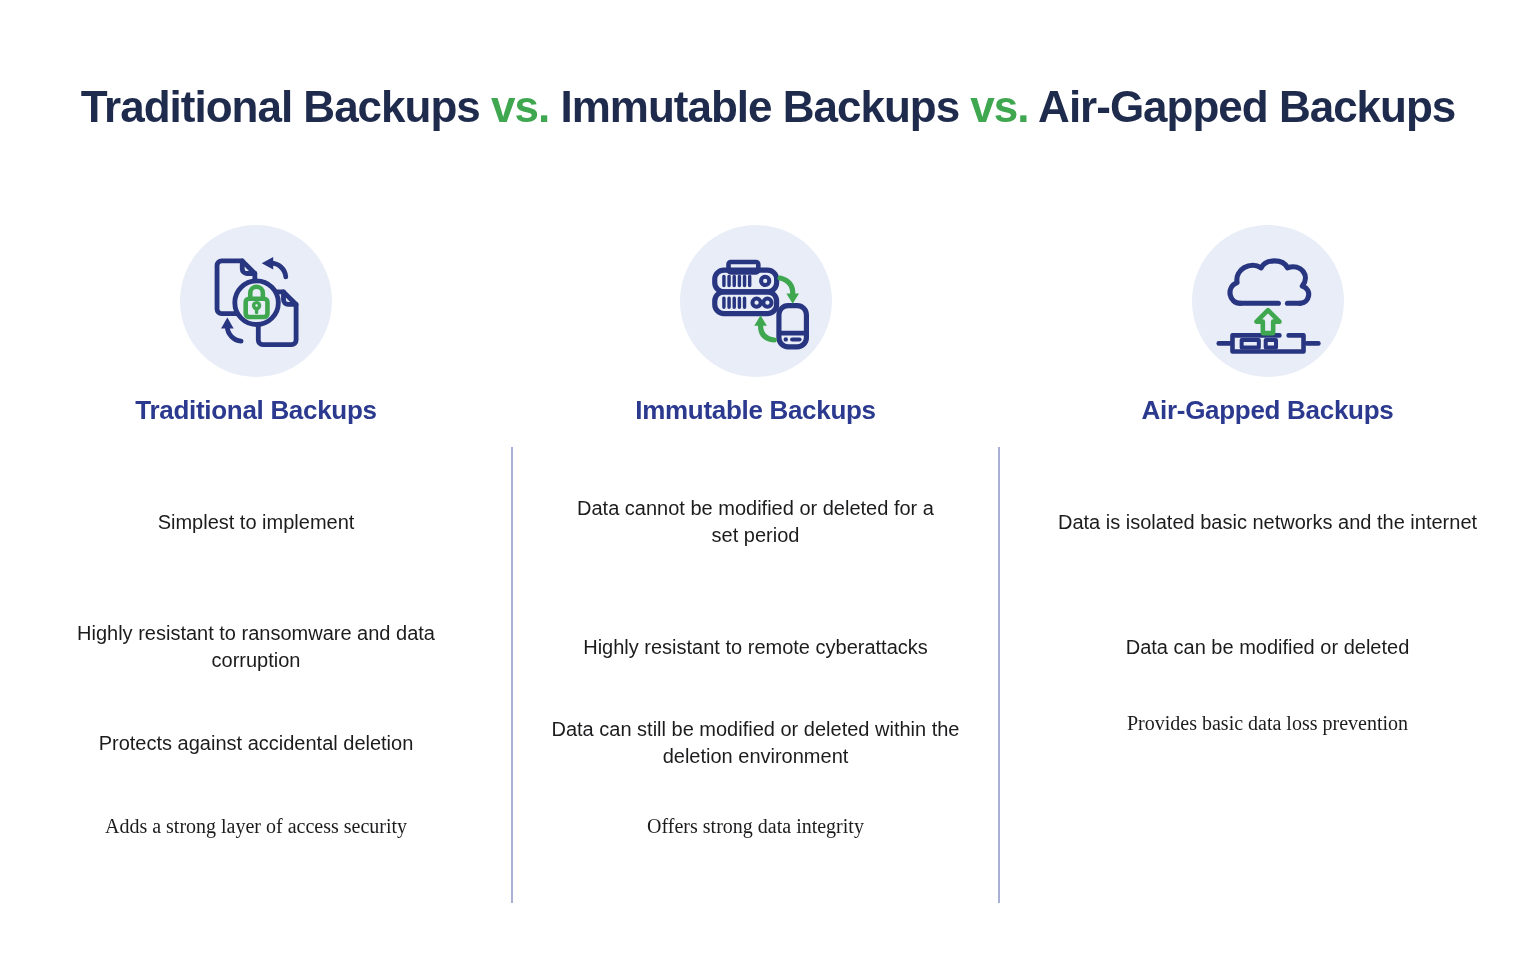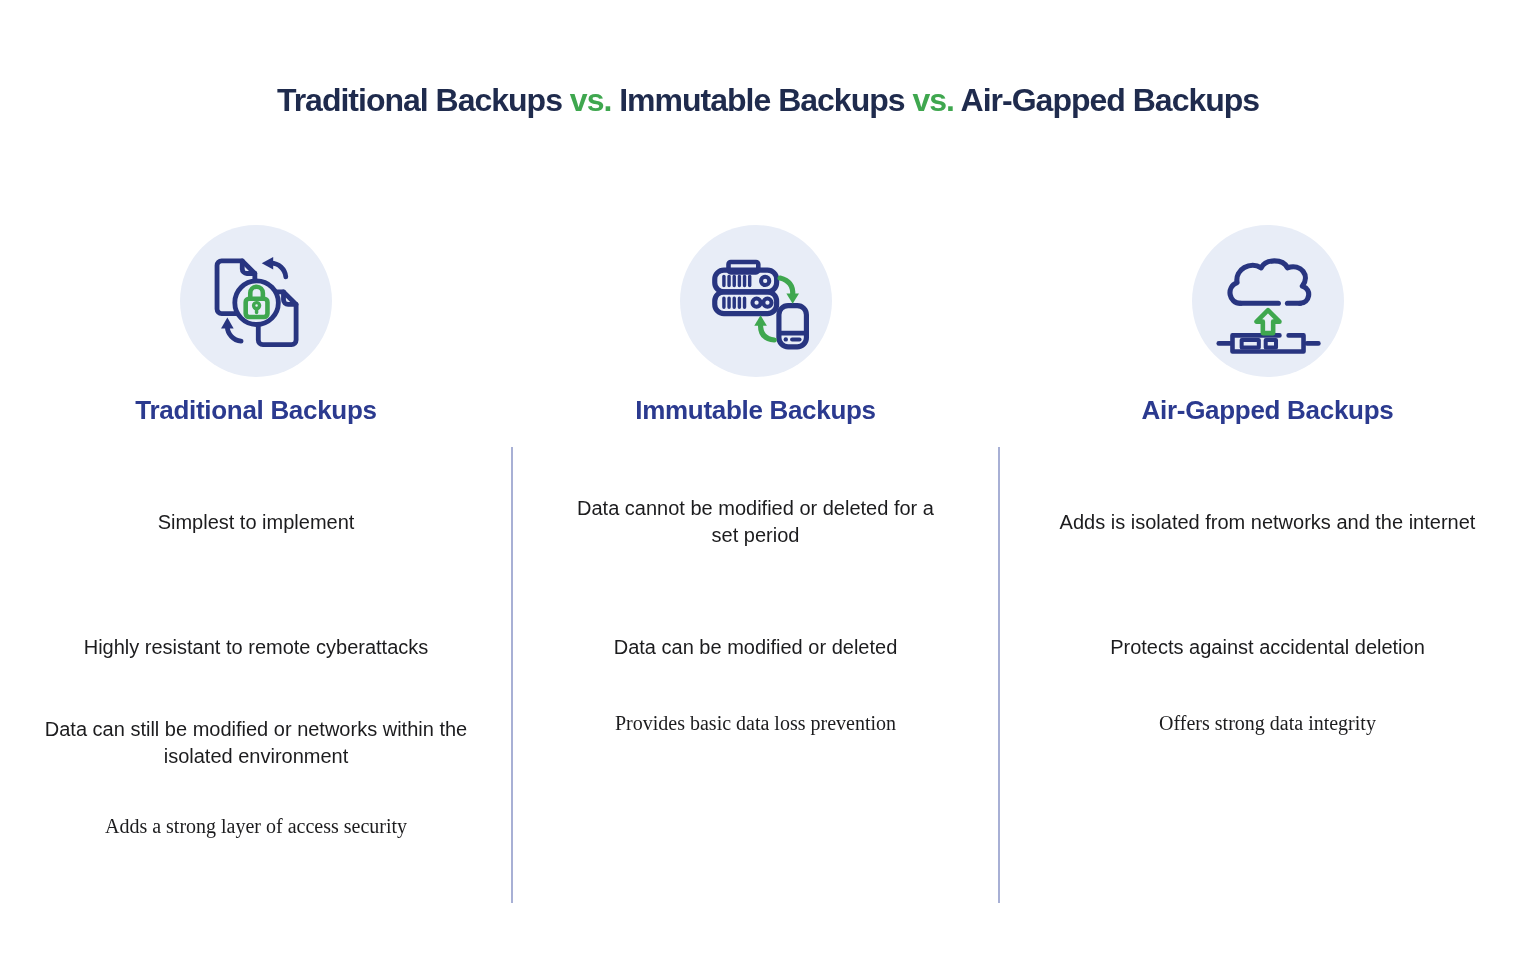--- a/index.html
+++ b/index.html
@@ -7,21 +7,21 @@
     position:relative;
     width:1536px;height:980px;
     background:#ffffff;
     font-family:"Liberation Sans","DejaVu Sans",sans-serif;
     overflow:hidden;
   }
   
   .title{
     position:absolute;top:82px;left:0;width:1536px;
     text-align:center;
-    font-size:32px;font-weight:700;letter-spacing:-1px;
+    font-size:44px;font-weight:700;letter-spacing:-1px;
     color:#1f2b4d;
     white-space:nowrap;
   }
   .title .vs{color:#3fa74f;}
   
   .grid3{
     position:absolute;left:0;width:1536px;
     display:grid;grid-template-columns:512px 487px 537px;
   }
   .top-row{top:225px;}
@@ -159,44 +159,47 @@
   </div>
 
   <div class="grid3 features">
     <div class="cell c1 r1">
         <span>Simplest to implement</span>
       </div>
     <div class="cell c2 r1">
         <span>Data cannot be modified or deleted for a set period</span>
       </div>
     <div class="cell c3 r1">
-        <span>Adds is isolated from networks and the internet</span>
-      </div>
-
+        <span>Data is isolated basic networks and the internet</span>
+      </div>
+
+    <div class="cell c2 r2">
+        <span>Highly resistant to ransomware and data corruption</span>
+      </div>
     <div class="cell c3 r2">
         <span>Highly resistant to remote cyberattacks</span>
       </div>
 
     <div class="cell c1 r3">
         <span>Data can be modified or deleted</span>
       </div>
     <div class="cell c2 r3">
         <span>Protects against accidental deletion</span>
       </div>
     <div class="cell c3 r3">
-        <span>Data can still be modified or networks within the isolated environment</span>
+        <span>Data can still be modified or deleted within the deletion environment</span>
       </div>
 
     <div class="cell c1 r4">
         <span>Provides basic data loss prevention</span>
       </div>
+    <div class="cell c3 r4">
+        <span>Adds a strong layer of access security</span>
+      </div>
     <div class="cell c2 r4">
         <span>Offers strong data integrity</span>
       </div>
-    <div class="cell c3 r4">
-        <span>Adds a strong layer of access security</span>
-      </div>
   </div>
 
   <div class="divider d1"></div>
   <div class="divider d2"></div>
 
 </div>
 
 </body></html>

